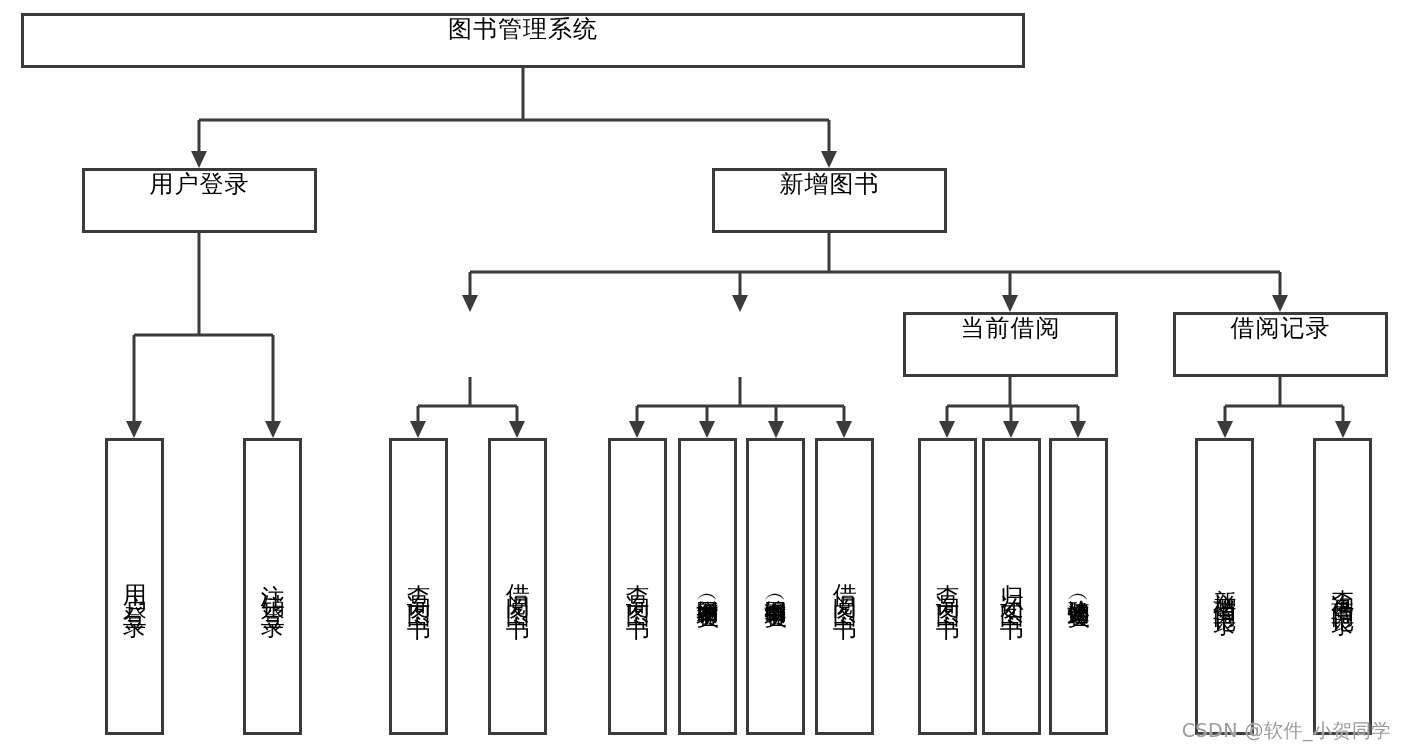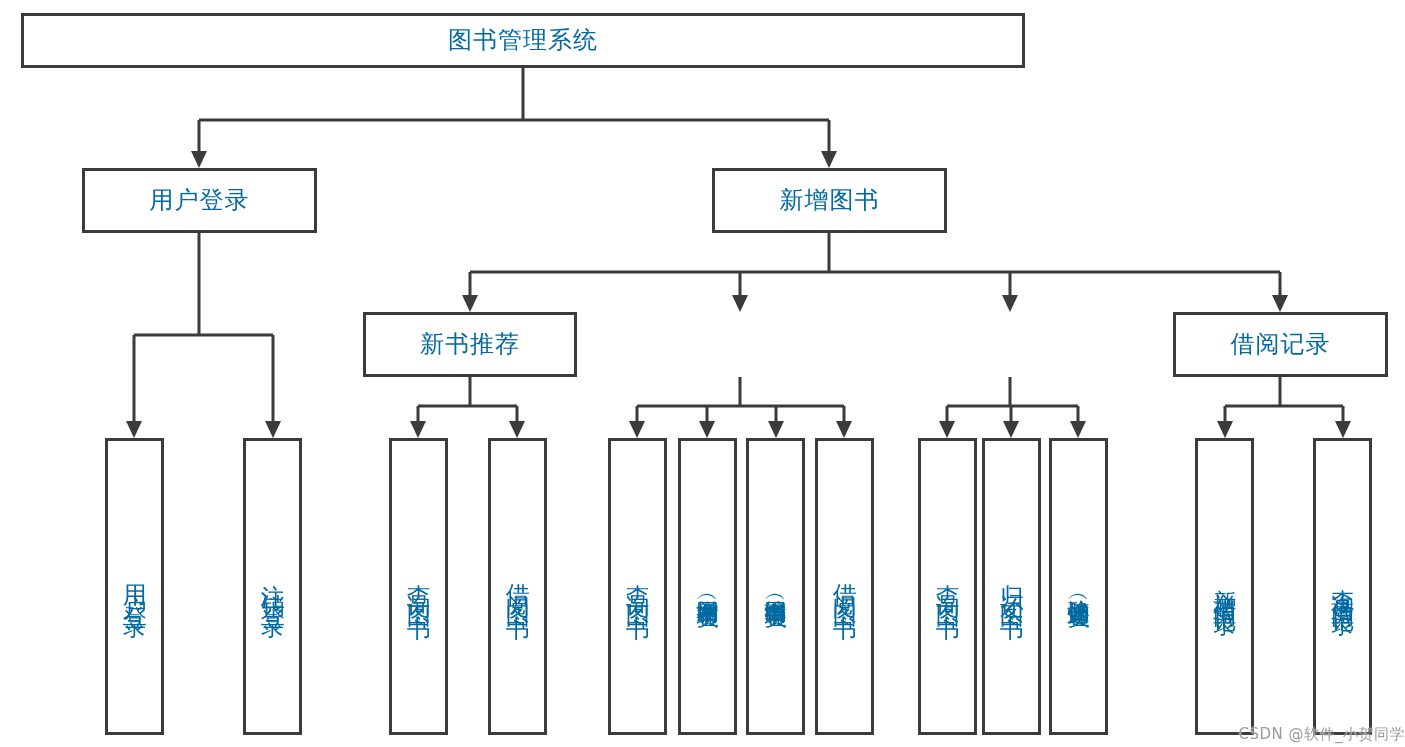--- a/index.html
+++ b/index.html
@@ -20,43 +20,42 @@
     left: 0;
     top: 0;
     width: 1405px;
     height: 747px;
   }
   .box {
     position: absolute;
     box-sizing: border-box;
     border: 3px solid #3b3b3b;
     background: #ffffff;
-    color: #0369a1;
+    color: #000000;
     display: flex;
-    align-items: center;
     justify-content: center;
     text-align: center;
     font-size: 24px;
     letter-spacing: 1px;
     line-height: 1.1;
   }
   .hbox {  }
   .vbox span {
     writing-mode: vertical-rl;
     text-orientation: mixed;
     white-space: nowrap;
   }
   .vbox.ls4 span { letter-spacing: 0.45em; font-size: 24px; }
   .vbox.ls6 span { letter-spacing: 0.22em; font-size: 23px; }
   .vbox.ls9 span { letter-spacing: 0.05em; font-size: 22px; }
   #watermark {
     position: absolute;
-    right: 0;
+    right: 14px;
     bottom: 3px;
-    font-size: 15px;
+    font-size: 19px;
     color: #9b9b9b;
     letter-spacing: 0.5px;
     text-shadow: 0 0 2px #ffffff;
   }
 </style>
 </head>
 <body>
 
 <div id="canvas">
 
@@ -111,22 +110,22 @@
     <span>图书管理系统</span>
   </div>
 
   <div class="box hbox" style="left:82px; top:168px; width:235px; height:65px;">
     <span>用户登录</span>
   </div>
   <div class="box hbox" style="left:712px; top:168px; width:235px; height:65px;">
     <span>新增图书</span>
   </div>
 
-  <div class="box hbox" style="left:363px; top:312px; width:214px; height:65px;">
-    <span>新书推荐</span>
+  <div class="box hbox" style="left:903px; top:312px; width:215px; height:65px;">
+    <span>当前借阅</span>
   </div>
   <div class="box hbox" style="left:1173px; top:312px; width:215px; height:65px;">
     <span>借阅记录</span>
   </div>
 
   <div class="box vbox ls4" style="left:105px; top:438px; width:59px; height:297px;">
     <span>用户登录</span>
   </div>
   <div class="box vbox ls4" style="left:243px; top:438px; width:59px; height:297px;">
     <span>注销登录</span>

